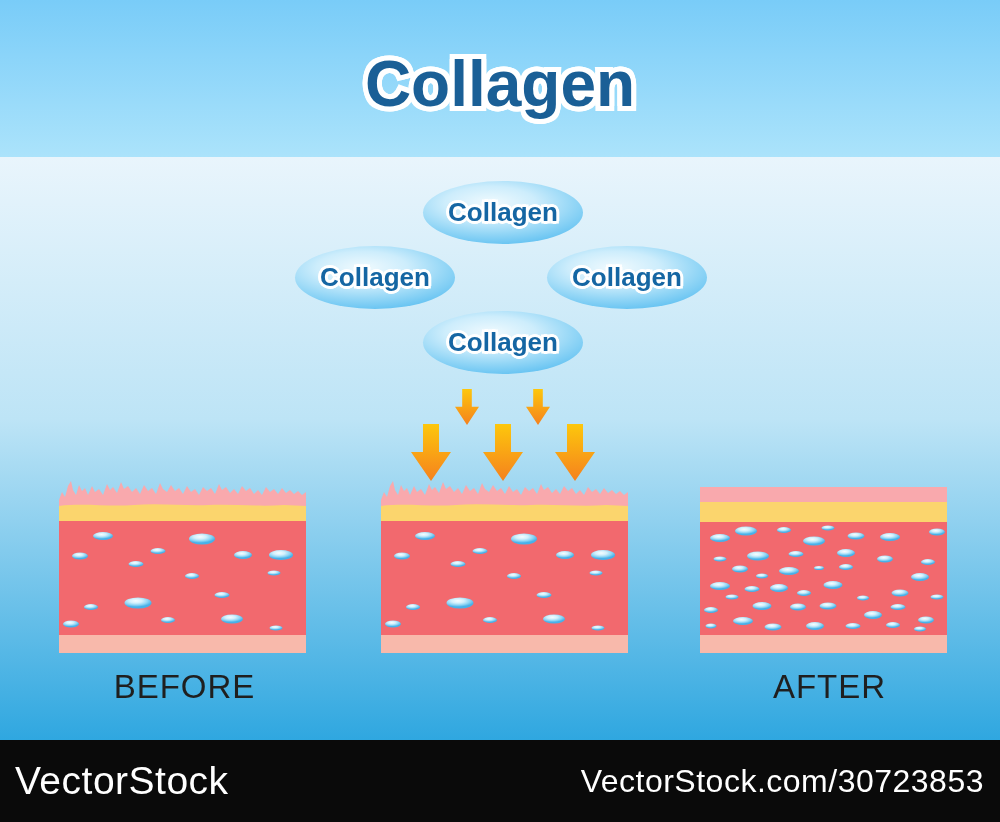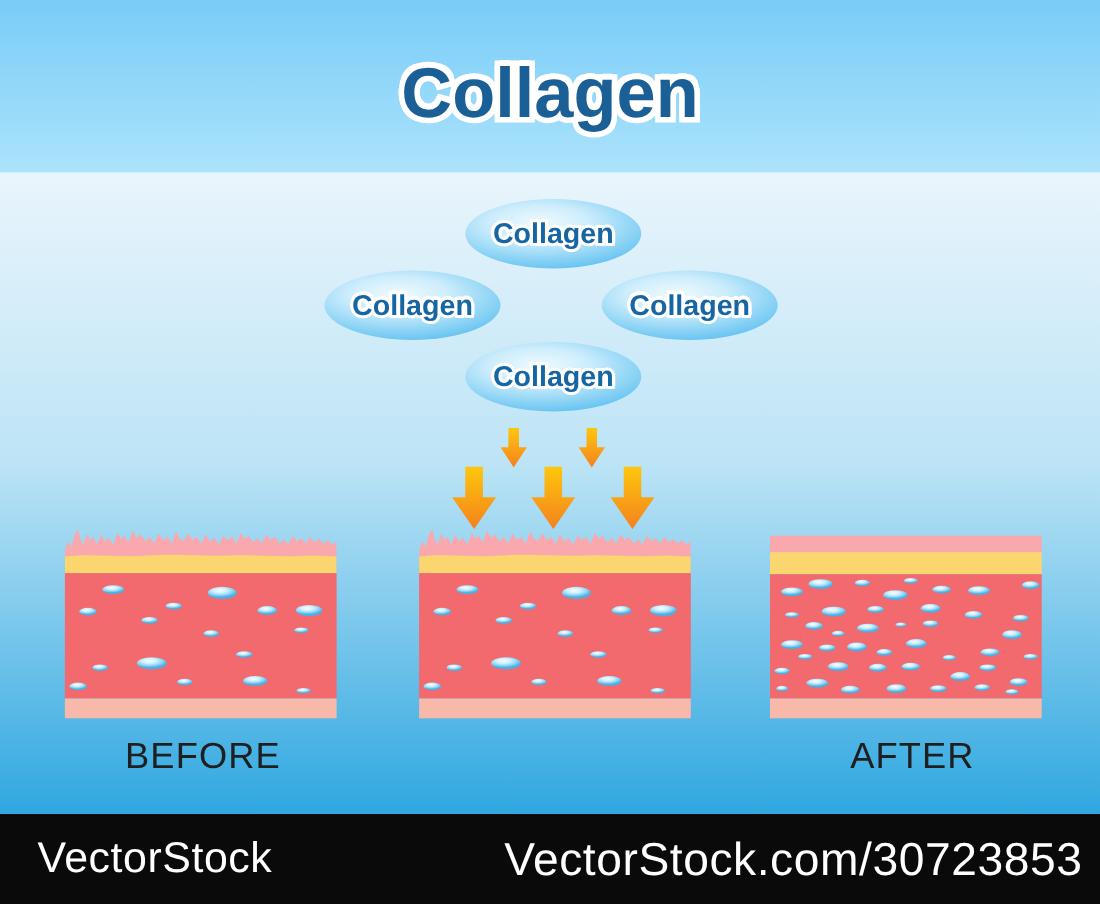--- a/index.html
+++ b/index.html
@@ -14,24 +14,24 @@
     background:linear-gradient(180deg, var(--c-bg-top1) 0%, var(--c-bg-top2) 100%);
   }
   .band-main {
     position:absolute; left:0; top:157px; width:1000px; height:583px;
     background:linear-gradient(180deg, var(--c-bg-main1) 0%, var(--c-bg-main2) 45%, var(--c-bg-main3) 100%);
   }
   .band-bar {
     position:absolute; left:0; top:740px; width:1000px; height:82px;
     background:var(--c-bar);
     display:flex; align-items:center; justify-content:space-between;
-    box-sizing:border-box; padding:0 16px 0 34px;
+    box-sizing:border-box; padding:0 16px 0 15px;
   }
   .wm-brand  { color:var(--c-wm-text); font-size:39px; letter-spacing:0.5px; }
-  .wm-credit { color:var(--c-wm-text); font-size:42px; letter-spacing:0.5px; }
+  .wm-credit { color:var(--c-wm-text); font-size:32px; letter-spacing:0.5px; }
 
   
   .outlined { position:relative; display:inline-block; }
   .outlined .stroke {
     position:absolute; inset:0; color:#fff;
     -webkit-text-stroke:10px #fff;
     text-shadow:-4px -4px 0 #fff,4px -4px 0 #fff,-4px 4px 0 #fff,4px 4px 0 #fff,
                  -5px 0 0 #fff,5px 0 0 #fff,0 -5px 0 #fff,0 5px 0 #fff;
   }
   .outlined .fill { position:relative; }

